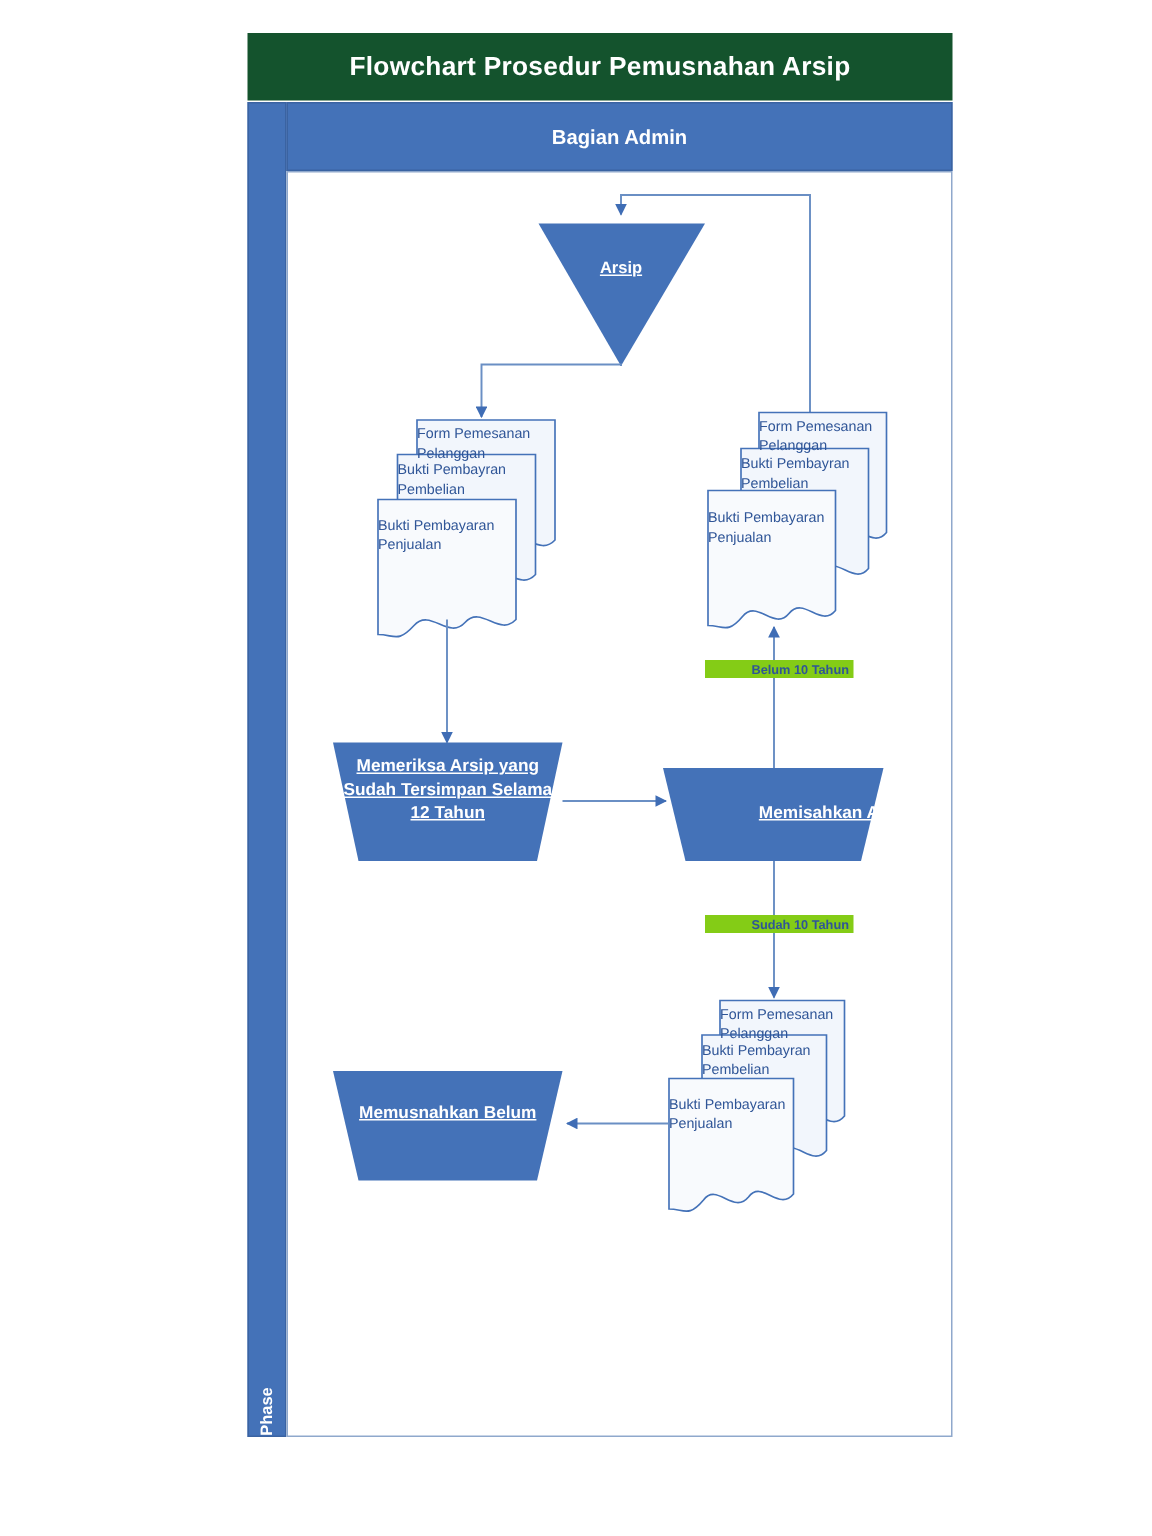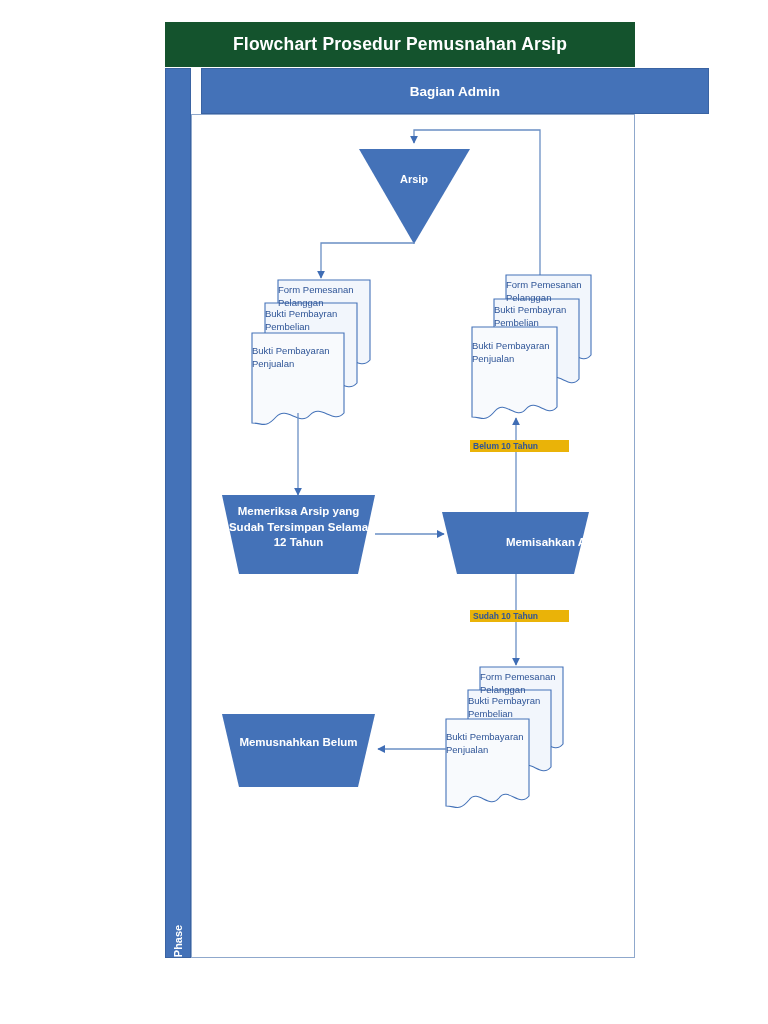--- a/index.html
+++ b/index.html
@@ -62,23 +62,23 @@
     transform-origin: center center;
     color: #ffffff;
     font-size: 11px;
     font-weight: bold;
     white-space: nowrap;
   }
 
   
   #lane-header {
     position: absolute;
-    left: 36px;
+    left: 26px;
     top: 46px;
-    width: 508px;
+    width: 444px;
     height: 46px;
     background: #4472B8;
     border: 1px solid #3A63A2;
     box-sizing: border-box;
     display: flex;
     align-items: center;
     justify-content: center;
   }
   #lane-header-text {
     color: #ffffff;
@@ -110,39 +110,40 @@
 
   
   .shape-label {
     position: absolute;
     color: #ffffff;
     font-size: 11.5px;
     font-weight: bold;
     text-align: center;
     line-height: 1.35;
     pointer-events: none;
+    text-decoration: underline;
   }
   .triangle-label {
     font-size: 11px;
   }
   .doc-label {
     position: absolute;
     color: #2F5597;
     font-size: 9.5px;
     line-height: 1.35;
     pointer-events: none;
   }
   .edge-label {
     position: absolute;
     color: #2F5597;
     font-size: 8.5px;
     font-weight: bold;
-    text-align: left;
+    text-align: right;
     white-space: nowrap;
-    background: #eab308;
+    background: #84cc16;
     padding: 1px 3px;
     pointer-events: none;
   }
 </style>
 </head>
 <body>
 
 <div id="diagram-frame">
 
   <div id="title-banner">

